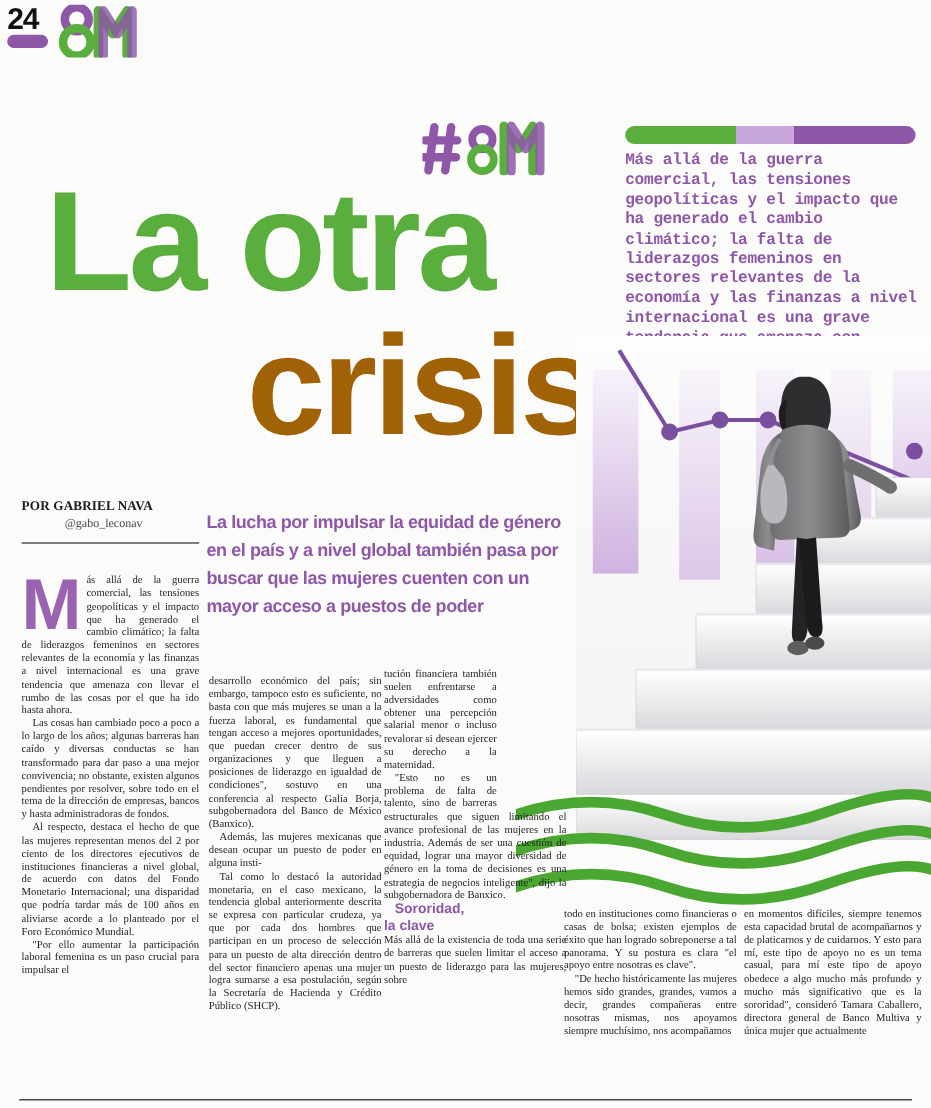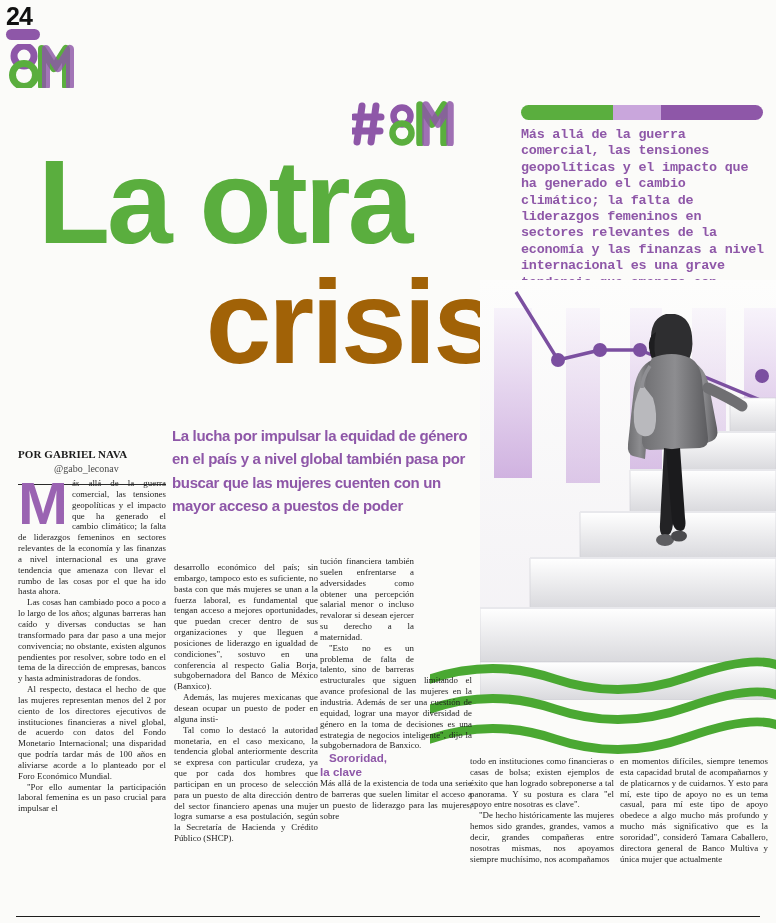--- a/index.html
+++ b/index.html
@@ -8,21 +8,21 @@
     width:776px;height:923px;
     background:#fbfbf9;
     font-family:"Liberation Serif", serif;
     overflow:hidden;
     position:relative;
     -webkit-font-smoothing:antialiased;
   }
   .page{position:relative;width:776px;height:923px;overflow:hidden;background:#fbfbf9;}
 
   
-  .masthead{position:absolute;left:6px;top:4px;display:flex;align-items:flex-start;gap:4px;flex-direction:column;}
+  .masthead{position:absolute;left:6px;top:4px;display:flex;align-items:flex-start;gap:4px;}
   .mh-24{position:relative;width:36px;}
   .mh-24 .num{
     font-family:"Liberation Sans", sans-serif;
     font-weight:bold;font-size:25px;line-height:24px;color:#111;
     letter-spacing:-1px;
   }
   .mh-24 .bar{width:34px;height:11px;background:#8e57a8;border-radius:6px;margin-top:1px;}
   .mh-8m{position:relative;width:60px;height:44px;}
   .mh-8m svg{display:block;}
 
@@ -66,21 +66,21 @@
     position:absolute;left:480px;top:280px;width:296px;height:420px;
     overflow:hidden;
   }
   .hero svg{display:block;}
 
   
   .waves{position:absolute;left:430px;top:655px;width:346px;height:110px;pointer-events:none;}
   .waves svg{display:block;}
 
   
-  .byline{position:absolute;left:18px;top:448px;width:148px;}
+  .byline{position:absolute;left:18px;top:416px;width:148px;}
   .byline .author{
     font-family:"Liberation Serif", serif;
     font-weight:bold;font-size:11px;line-height:13px;color:#1b1b1b;
     letter-spacing:0.1px;
   }
   .byline .handle{
     font-family:"Liberation Serif", serif;
     font-size:10px;line-height:13px;color:#4a4a4a;margin-top:1px;margin-left:36px;
   }
   .byline .rule{border-top:1px solid #2a2a2a;margin-top:9px;width:148px;}

